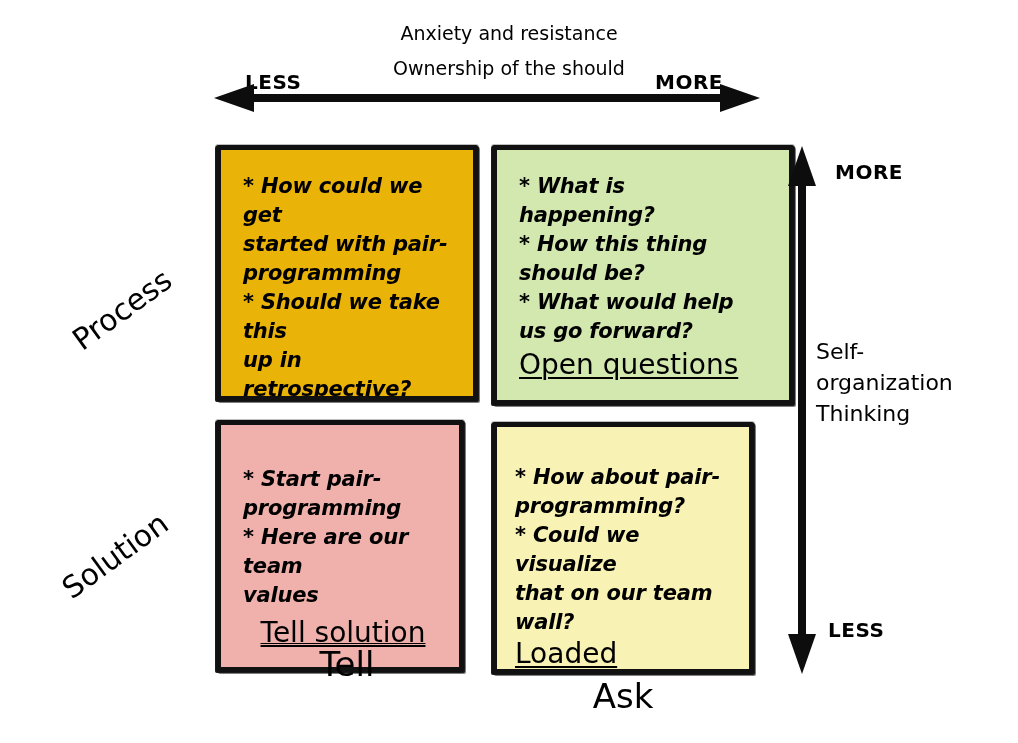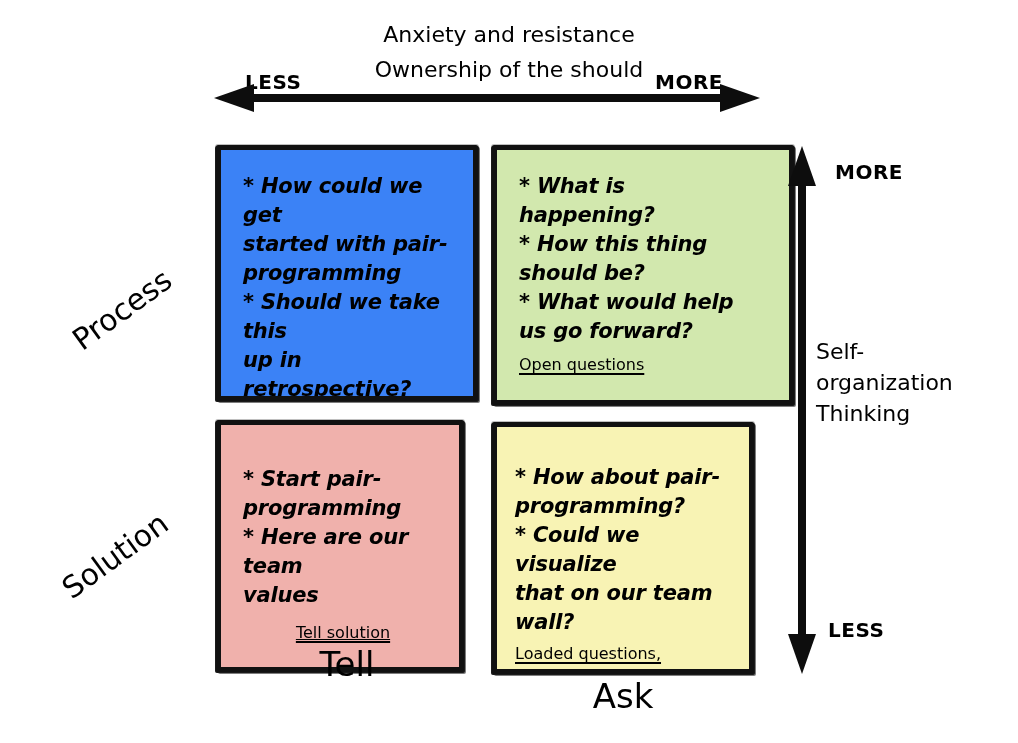--- a/index.html
+++ b/index.html
@@ -33,21 +33,21 @@
     font-weight: bold;
     font-size: 20px;
     letter-spacing: 0.5px;
     white-space: nowrap;
   }
   #top-less { left: 245px; top: 70px; }
   #top-more { left: 655px; top: 70px; }
 
   .top-title {
     font-family: "DejaVu Sans", sans-serif;
-    font-size: 22px;
+    font-size: 19px;
     white-space: nowrap;
     text-align: center;
     width: 1018px;
     left: 0;
   }
   #top-title-1 { top: 22px; }
   #top-title-2 { top: 57px; }
 
   
   #right-axis {
@@ -110,42 +110,42 @@
     padding: 22px 16px 10px 22px;
     display: flex;
     flex-direction: column;
     overflow: hidden;
     box-shadow:
       1px 1px 0 0 #1a1a1a,
       -1px 1px 0 0 #1a1a1a,
       2px 2px 0 0 rgba(20,20,20,0.55),
       0 0 0 1px rgba(0,0,0,0.25);
   }
-  #quad-tl { left: 216px; top: 145px; width: 262px; height: 256px; background: #3b82f6; }
+  #quad-tl { left: 216px; top: 145px; width: 262px; height: 256px; background: #eab308; }
   #quad-tr { left: 492px; top: 145px; width: 302px; height: 260px; background: #D2E8AE; }
   #quad-bl { left: 216px; top: 420px; width: 248px; height: 252px; background: #F0B1AC; }
   #quad-br { left: 492px; top: 422px; width: 262px; height: 252px; background: #F8F3B4; padding-left: 18px; }
 
   .quad-body {
     font-family: "DejaVu Sans", sans-serif;
     font-style: italic;
     font-weight: bold;
     font-size: 21px;
     line-height: 29px;
     white-space: pre-line;
     letter-spacing: -0.2px;
   }
 
   .quad-tag-wrap {
     margin-top: auto;
   }
   .quad-tag {
     display: inline;
     font-family: "DejaVu Sans", sans-serif;
-    font-size: 16px;
+    font-size: 28px;
     line-height: 33px;
     text-decoration: underline;
     text-decoration-thickness: 2px;
     text-underline-offset: 3px;
     white-space: pre-line;
   }
   #quad-tr .quad-body { margin-bottom: 2px; }
   #quad-tr .quad-tag-wrap { padding-bottom: 12px; }
   #quad-bl .quad-body { margin-top: 18px; }
   #quad-bl .quad-tag-wrap { text-align: center; padding-bottom: 8px; text-decoration: underline; }

